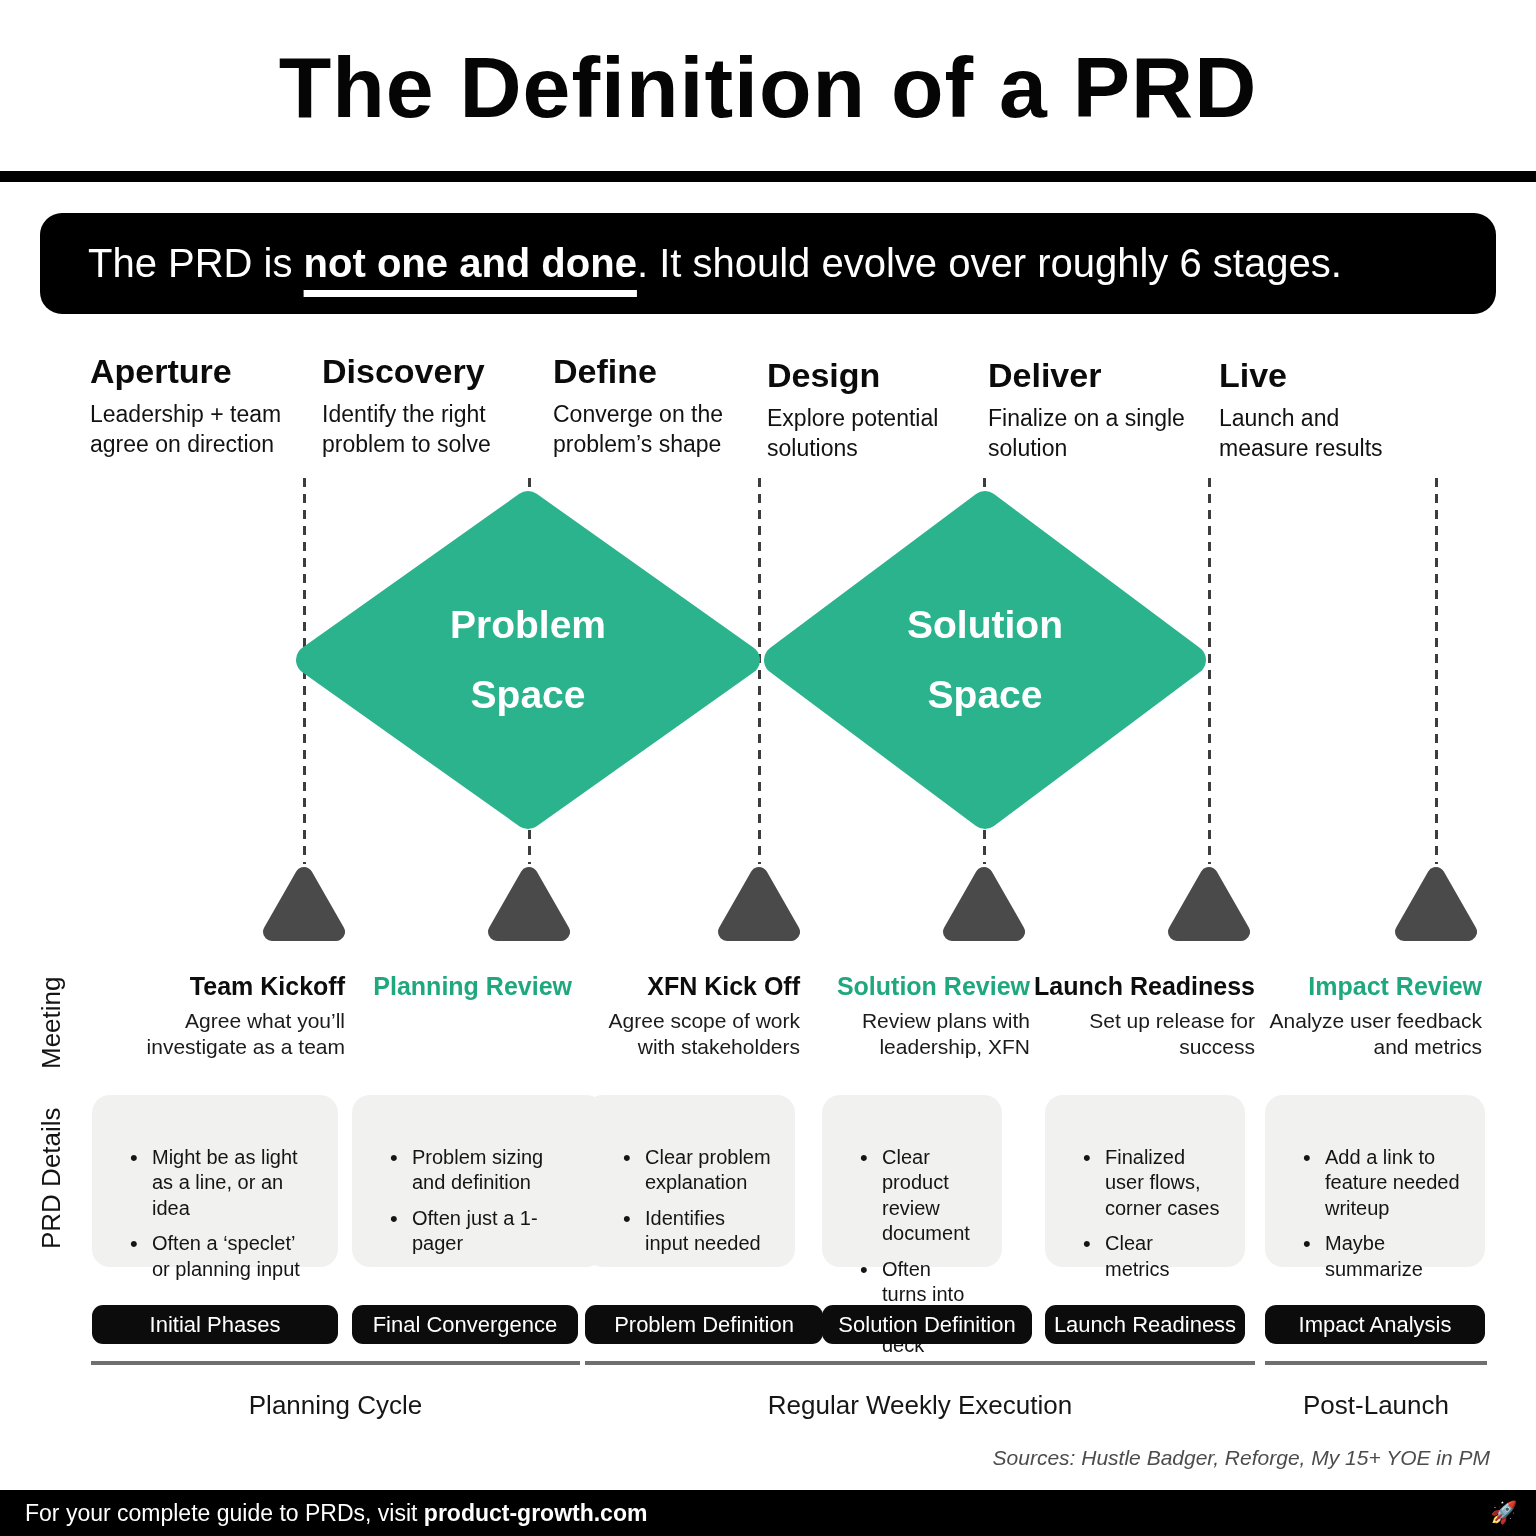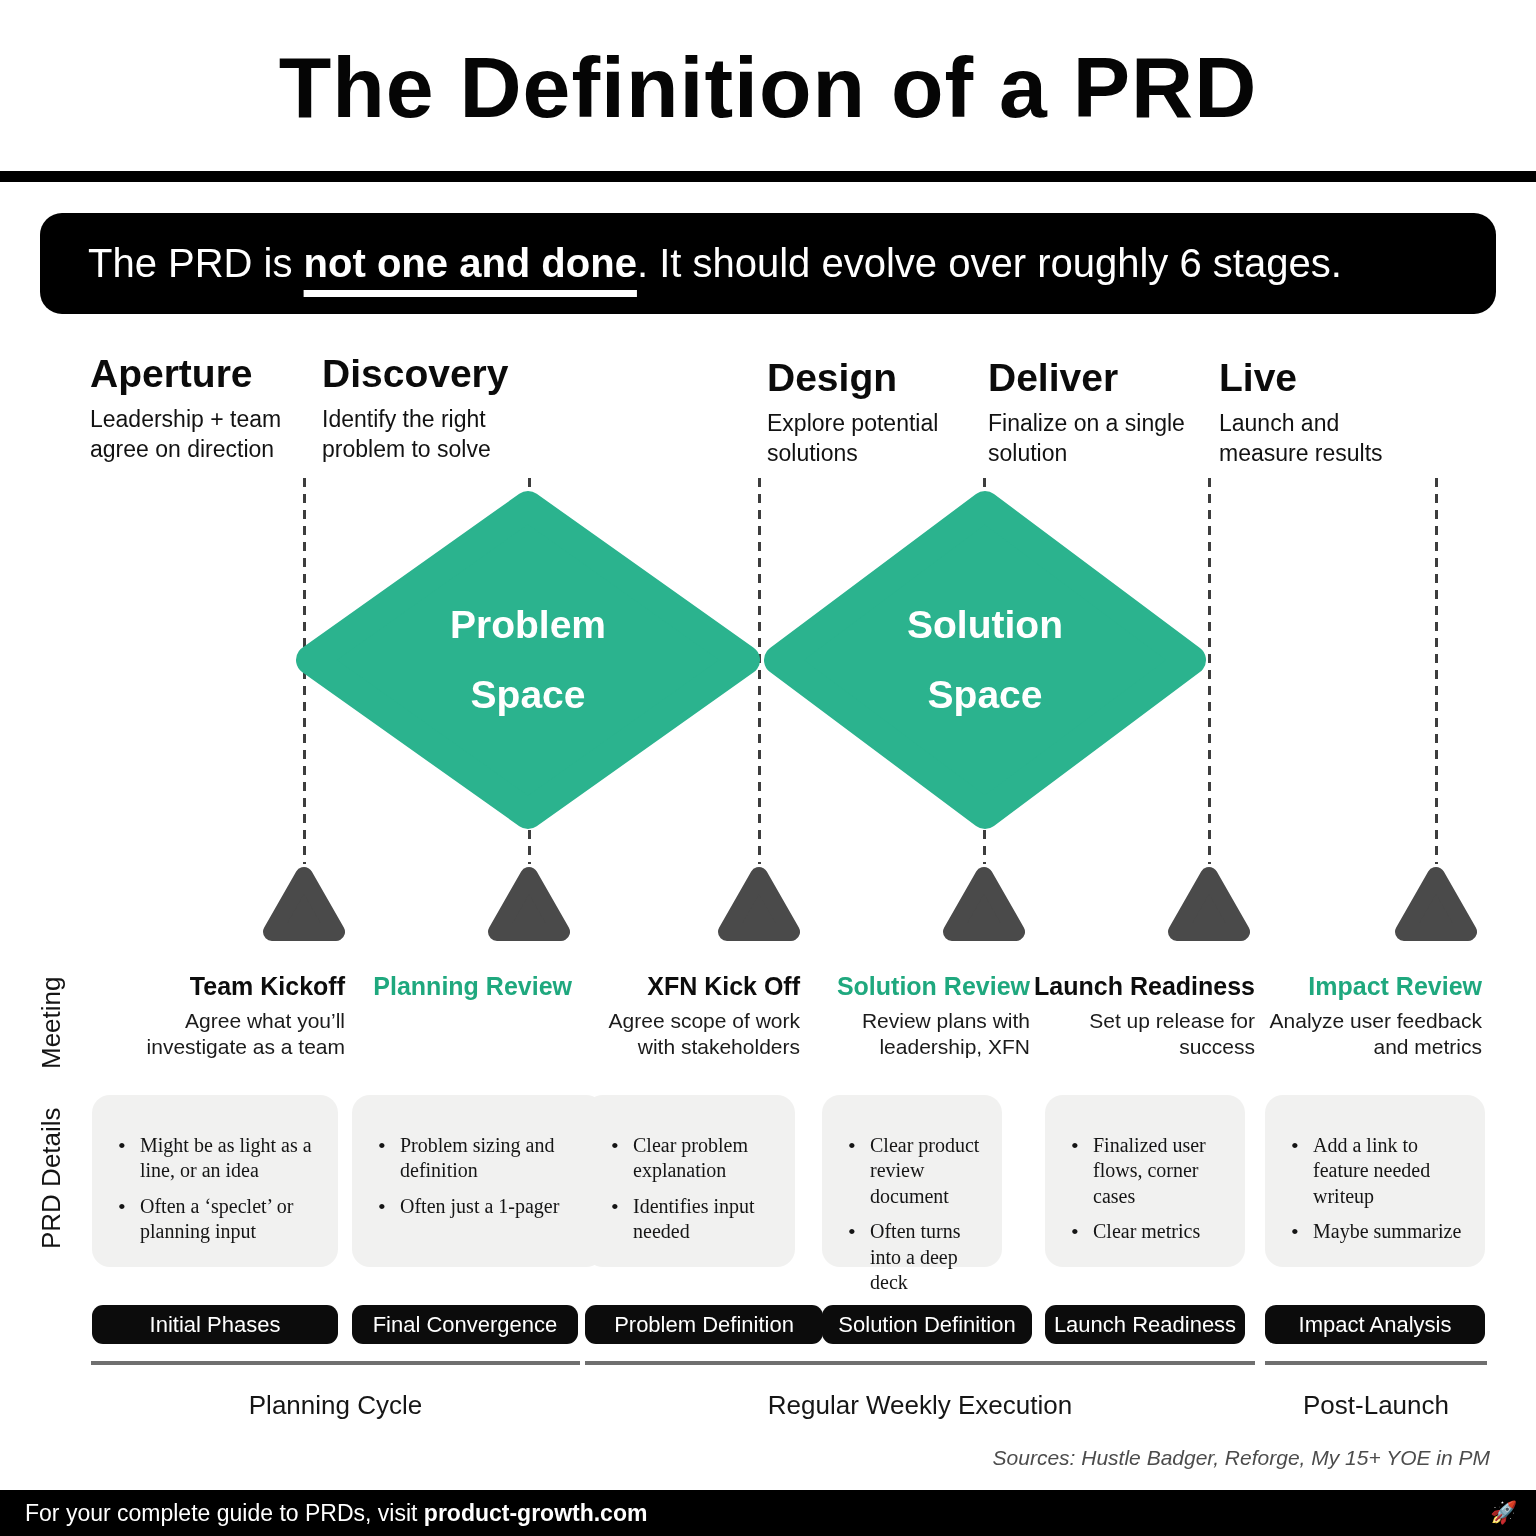--- a/index.html
+++ b/index.html
@@ -10,21 +10,21 @@
   
   .title{position:absolute;top:38px;left:0;width:1536px;text-align:center;
     font-size:86px;font-weight:800;letter-spacing:1px;color:#050505;}
   .divider{position:absolute;top:171px;left:0;width:1536px;height:11px;background:#000;}
   .banner{position:absolute;left:40px;top:213px;width:1456px;height:101px;background:#000;
     border-radius:22px;color:#fff;display:flex;align-items:center;box-sizing:border-box;
     padding:12px 48px;font-size:40px;}
   .banner .hl{font-weight:700;text-decoration:underline;text-decoration-thickness:7px;text-underline-offset:13px;}
   
   .stage{position:absolute;top:352px;width:218px;}
-  .stage .t{font-size:39px;font-weight:700;margin-bottom:9px;}
+  .stage .t{font-size:34px;font-weight:700;margin-bottom:9px;}
   .stage .s{font-size:23px;line-height:1.3;color:#121212;}
   .sx1{left:90px}.sx2{left:322px}.sx3{left:553px}.sx4{left:767px;top:356px}.sx5{left:988px;top:356px}.sx6{left:1219px;top:356px;width:185px}
   
   .vline{position:absolute;top:478px;height:386px;width:3px;
     background:repeating-linear-gradient(180deg,#3d3d3d 0 9px,transparent 9px 16px);}
   .lx1{left:303px}.lx2{left:528px}.lx3{left:758px}.lx4{left:983px}.lx5{left:1208px}.lx6{left:1435px}
   
   .diamond{position:absolute;top:490px;}
   .diamond polygon{fill:#2BB38E;stroke:#2BB38E;stroke-width:30;stroke-linejoin:round;}
   .d1{left:295px}.d2{left:763px}
@@ -42,21 +42,21 @@
   .vl-prd{top:1092px;height:172px;}
   
   .meeting{position:absolute;top:972px;width:230px;text-align:right;}
   .meeting .t{font-size:25px;font-weight:700;margin-bottom:7px;color:#0d0d0d;}
   .meeting.accent .t{color:#1FA87E;}
   .meeting .s{font-size:21px;line-height:1.26;color:#1b1b1b;}
   .mx1{left:115px}.mx2{left:342px}.mx3{left:570px}.mx4{left:800px}.mx5{left:1025px}.mx6{left:1252px}
   
   .dbox{position:absolute;top:1095px;height:172px;background:#F1F1F0;border-radius:18px;box-sizing:border-box;
     padding:34px 8px 0 20px;}
-  .dbox ul{margin:4px;padding:0;list-style:none;font-family:Liberation Serif, serif;}
+  .dbox ul{margin:16px;padding:0;list-style:none;}
   .dbox li{position:relative;padding-left:24px;font-size:20px;line-height:1.27;color:#151515;margin-bottom:10px;}
   .dbox li::before{content:"\2022";position:absolute;left:2px;top:-1px;font-size:22px;}
   .bx1{left:92px;width:246px}.bx2{left:352px;width:252px}.bx3{left:585px;width:210px}
   .bx4{left:822px;width:180px}.bx5{left:1045px;width:200px}.bx6{left:1265px;width:220px}
   
   .pill{position:absolute;top:1305px;height:39px;background:#0c0c0c;border-radius:11px;color:#fff;
     font-size:22px;display:flex;align-items:center;justify-content:center;}
   .px1{left:92px;width:246px}.px2{left:352px;width:226px}.px3{left:585px;width:238px}
   .px4{left:822px;width:210px}.px5{left:1045px;width:200px}.px6{left:1265px;width:220px}
   
@@ -85,20 +85,24 @@
   </div>
 
   <div class="stage sx1">
     <div class="t">Aperture</div>
     <div class="s">Leadership + team agree on direction</div>
   </div>
   <div class="stage sx2">
     <div class="t">Discovery</div>
     <div class="s">Identify the right problem to solve</div>
   </div>
+  <div class="stage sx3">
+    <div class="t">Define</div>
+    <div class="s">Converge on the problem’s shape</div>
+  </div>
   <div class="stage sx4">
     <div class="t">Design</div>
     <div class="s">Explore potential solutions</div>
   </div>
   <div class="stage sx5">
     <div class="t">Deliver</div>
     <div class="s">Finalize on a single solution</div>
   </div>
   <div class="stage sx6">
     <div class="t">Live</div>

